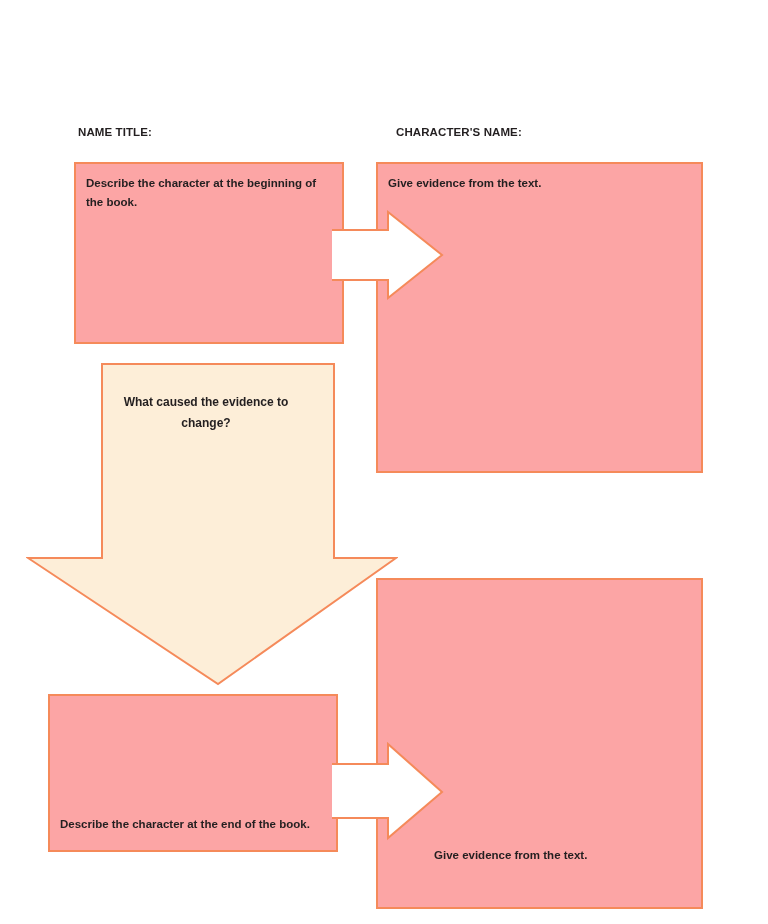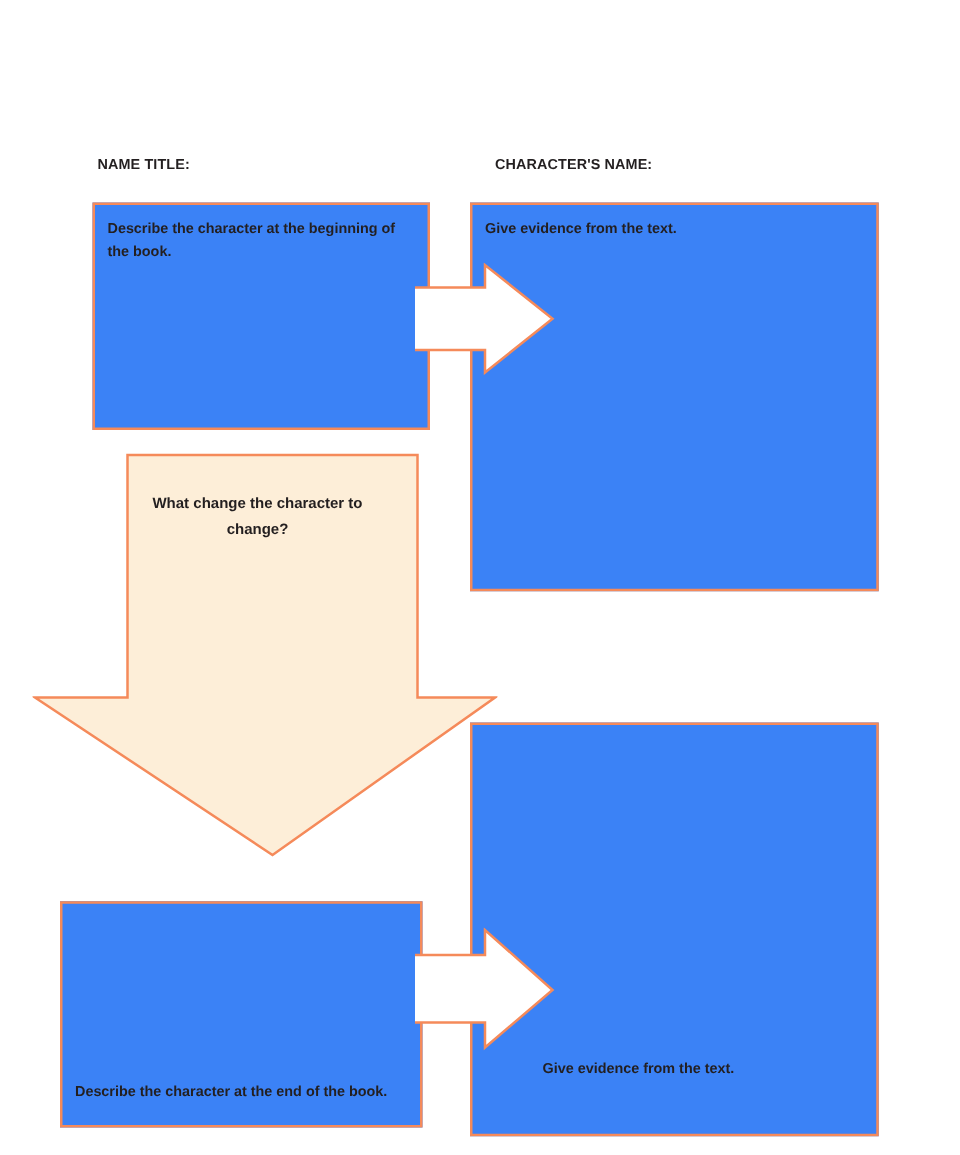--- a/index.html
+++ b/index.html
@@ -37,21 +37,21 @@
     font-weight: bold;
     color: #231f20;
     letter-spacing: 0.1px;
   }
   .label-book { top: 126px; left: 78px; }
   .label-char { top: 126px; left: 396px; }
 
   .box {
     position: absolute;
     border: 2px solid #f58a5a;
-    background: #3b82f6;
+    background: #fca5a5;
     box-sizing: border-box;
   }
   .box-text {
     position: absolute;
     font-size: 11.5px;
     font-weight: bold;
     line-height: 1.65;
     color: #231f20;
     width: 90%;
   }
@@ -63,21 +63,21 @@
   .box-begin .box-text { top: 10px; left: 10px; width: 250px; }
 
   
   .box-evidence-top {
     top: 162px; left: 376px; width: 327px; height: 311px;
   }
   .box-evidence-top .box-text { top: 10px; left: 10px; width: 300px; }
 
   
   .box-end {
-    top: 694px; left: 48px; width: 290px; height: 181px; margin-top: 27px;
+    top: 694px; left: 48px; width: 290px; height: 158px;
   }
   .box-end .box-text { bottom: 16px; left: 10px; width: 270px; }
 
   
   .box-evidence-bottom {
     top: 578px; left: 376px; width: 327px; height: 331px;
   }
   .box-evidence-bottom .box-text { top: 266px; left: 56px; width: 260px; }
 
   
@@ -118,21 +118,21 @@
     <div class="box-text">Give evidence from the text.</div>
   </div>
 
   <svg class="arrow-svg arrow-right-top" width="120" height="90" viewBox="0 0 120 90">
     <path d="M2,20 L58,20 L58,2 L112,45 L58,88 L58,70 L2,70" fill="#ffffff" stroke="#f58a5a" stroke-width="2" stroke-linejoin="miter"></path>
   </svg>
 
   <svg class="arrow-svg arrow-down" width="372" height="326" viewBox="0 0 372 326">
     <path d="M76,2 L308,2 L308,196 L370,196 L192,322 L2,196 L76,196 Z" fill="#fdeed8" stroke="#f58a5a" stroke-width="2" stroke-linejoin="miter"></path>
   </svg>
-  <div class="arrow-down-text">What change the character to change?</div>
+  <div class="arrow-down-text">What caused the evidence to change?</div>
 
   <div class="box box-end">
     <div class="box-text">Describe the character at the end of the book.</div>
   </div>
 
   <div class="box box-evidence-bottom">
     <div class="box-text">Give evidence from the text.</div>
   </div>
 
   <svg class="arrow-svg arrow-right-bottom" width="120" height="100" viewBox="0 0 120 100">

